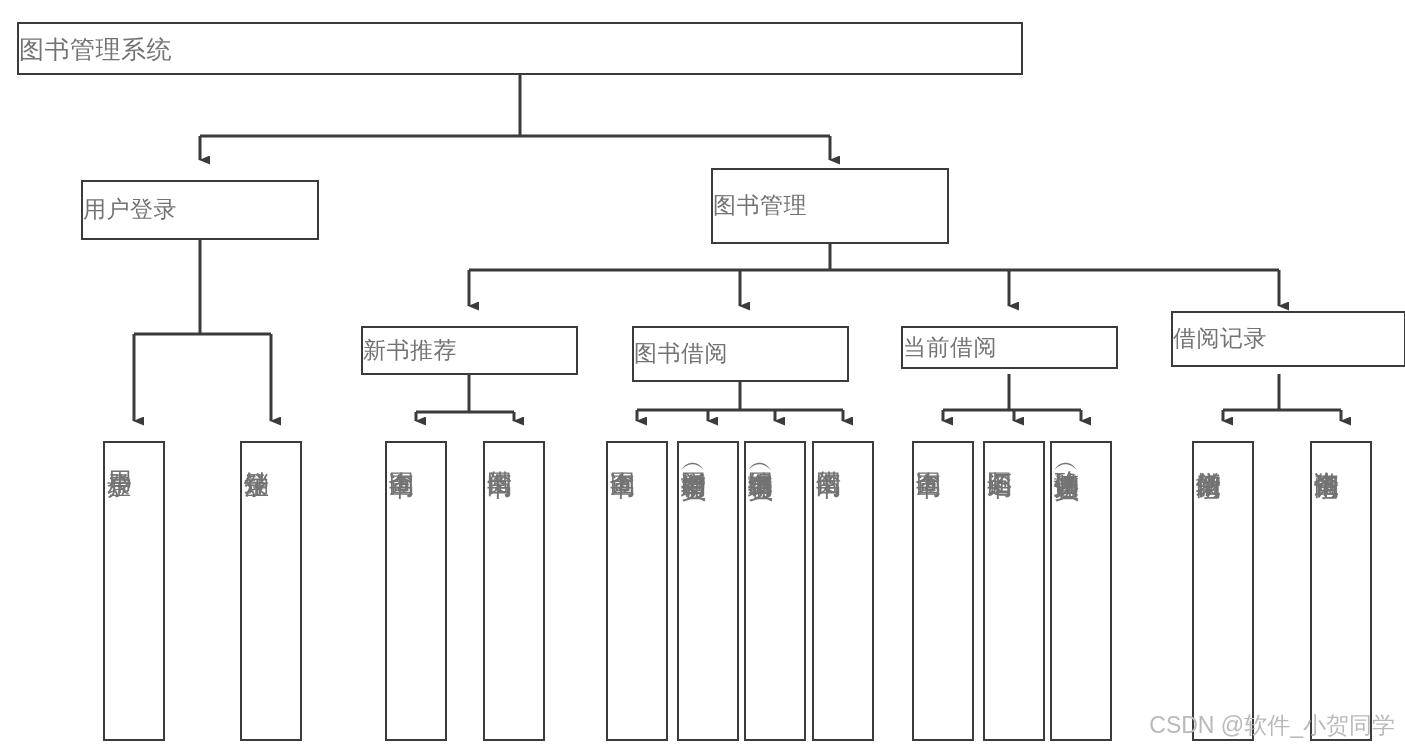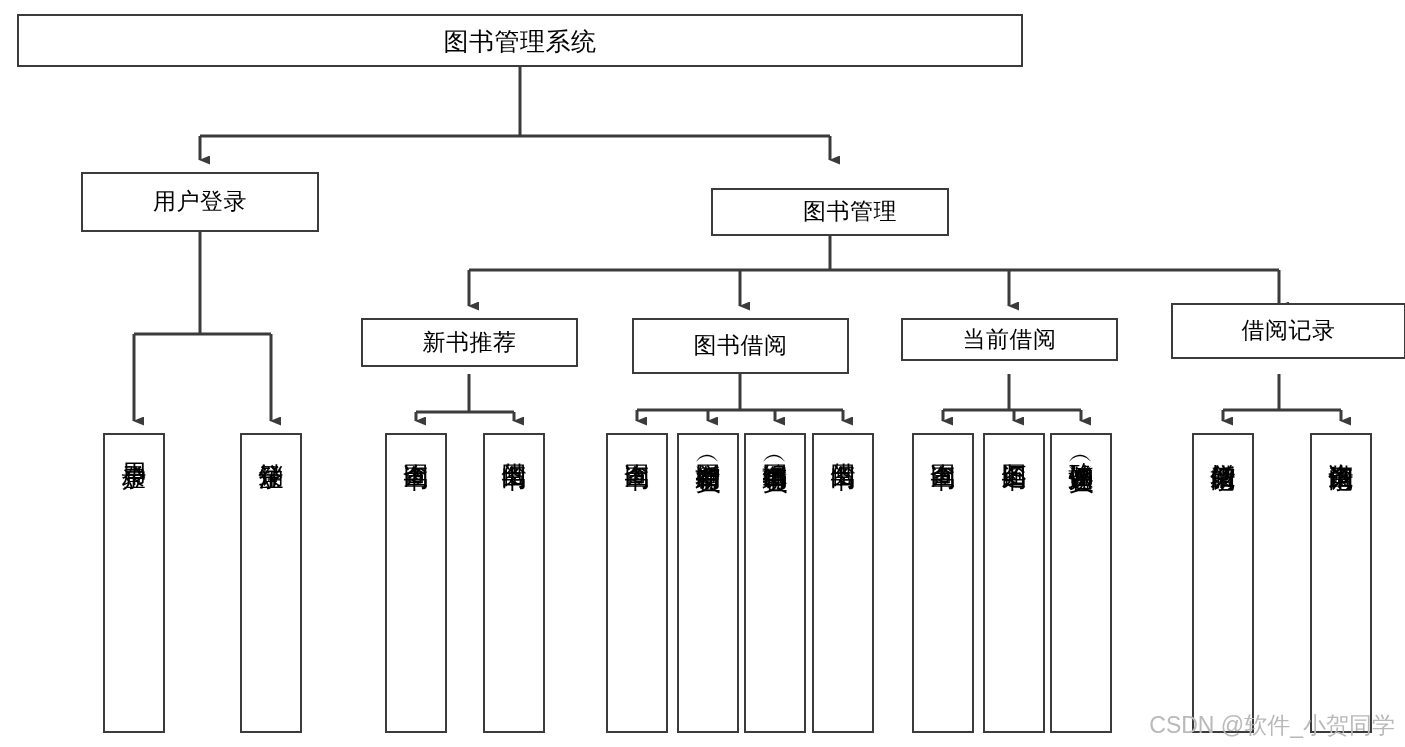--- a/index.html
+++ b/index.html
@@ -25,23 +25,24 @@
     height: 747px;
     pointer-events: none;
   }
   .node {
     position: absolute;
     box-sizing: border-box;
     background: #ffffff;
     border: 2px solid #3b3b3b;
     display: flex;
     align-items: center;
-    justify-content: center;
-    color: #000000;
+    justify-content: flex-start;
+    color: #737373;
     z-index: 2;
+    margin-top: 8px;
   }
   .node .lbl {
     display: block;
     text-align: center;
     line-height: 1.12;
     letter-spacing: 0.5px;
   }
   .node.horiz .lbl {
     font-size: 23px;
   }
@@ -126,21 +127,21 @@
     </g>
   </svg>
 
   <div class="node root horiz" style="left:17px; top:14px; width:1006px; height:53px;">
     <span class="lbl">图书管理系统</span>
   </div>
 
   <div class="node horiz" style="left:81px; top:172px; width:238px; height:60px;">
     <span class="lbl">用户登录</span>
   </div>
-  <div class="node horiz" style="left:711px; top:188px; width:238px; height:48px;padding-left:40px;">
+  <div class="node horiz" style="left:711px; top:160px; width:238px; height:76px;">
     <span class="lbl">图书管理</span>
   </div>
 
   <div class="node horiz" style="left:361px; top:318px; width:217px; height:49px;">
     <span class="lbl">新书推荐</span>
   </div>
   <div class="node horiz" style="left:632px; top:318px; width:217px; height:56px;">
     <span class="lbl">图书借阅</span>
   </div>
   <div class="node horiz" style="left:901px; top:318px; width:217px; height:43px;">

